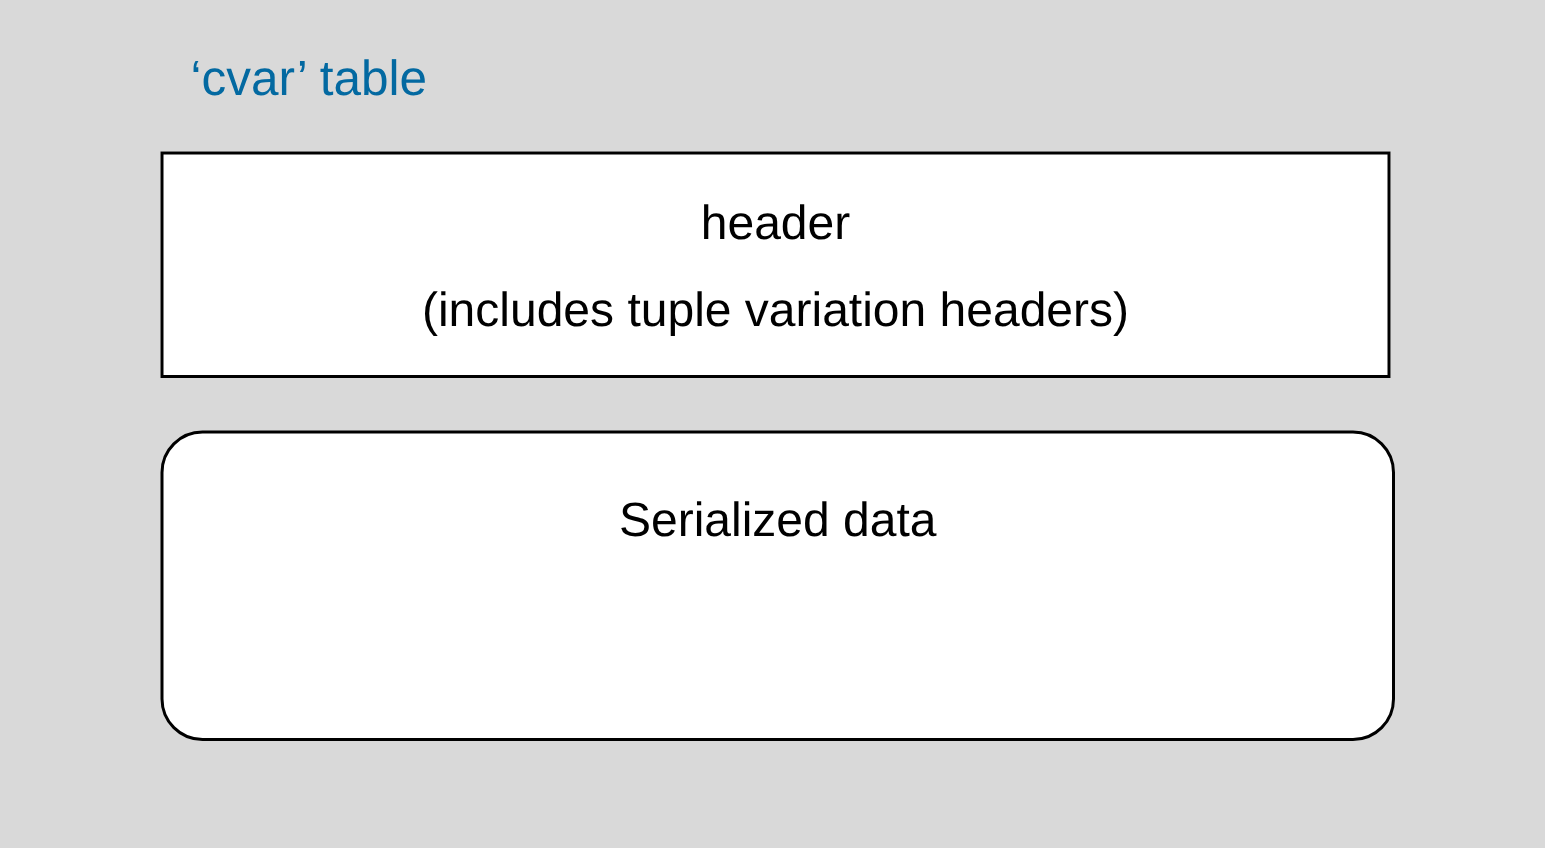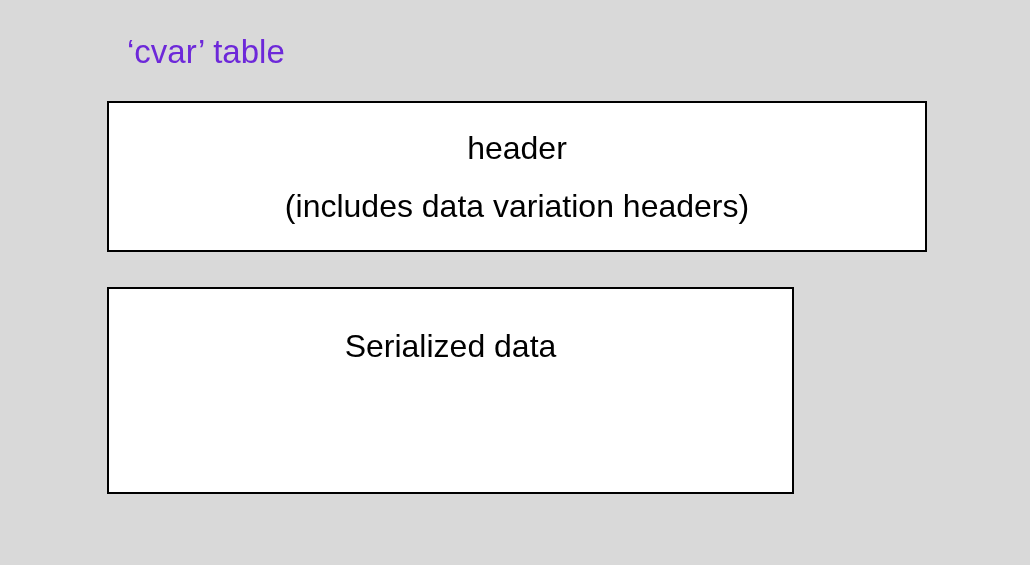--- a/index.html
+++ b/index.html
@@ -18,21 +18,21 @@
   .canvas {
     position: absolute;
     inset: 0;
   }
   .diagram-title {
     position: absolute;
     left: 127px;
     top: 32px;
     font-size: 33px;
     line-height: 40px;
-    color: #6d28d9;
+    color: #0369a1;
     white-space: nowrap;
   }
   .box {
     position: absolute;
     background: #ffffff;
     border: 2px solid #000000;
     box-sizing: border-box;
     display: flex;
     flex-direction: column;
     align-items: center;
@@ -46,35 +46,36 @@
   .box-header {
     left: 107px;
     top: 101px;
     width: 820px;
     height: 151px;
     justify-content: center;
   }
   .box-serialized {
     left: 107px;
     top: 287px;
-    width: 687px;
+    width: 823px;
     height: 207px;
     justify-content: space-between;
     padding-top: 28px;
+    border-radius: 28px;
   }
 </style>
 </head>
 <body>
 
 <div class="canvas">
 
   <div class="diagram-title">‘cvar’ table</div>
 
   <div class="box box-header">
     <div class="line">header</div>
-    <div class="line">(includes data variation headers)</div>
+    <div class="line">(includes tuple variation headers)</div>
   </div>
 
   <div class="box box-serialized">
     <div class="line">Serialized data</div>
   </div>
 
 </div>
 
 </body></html>

